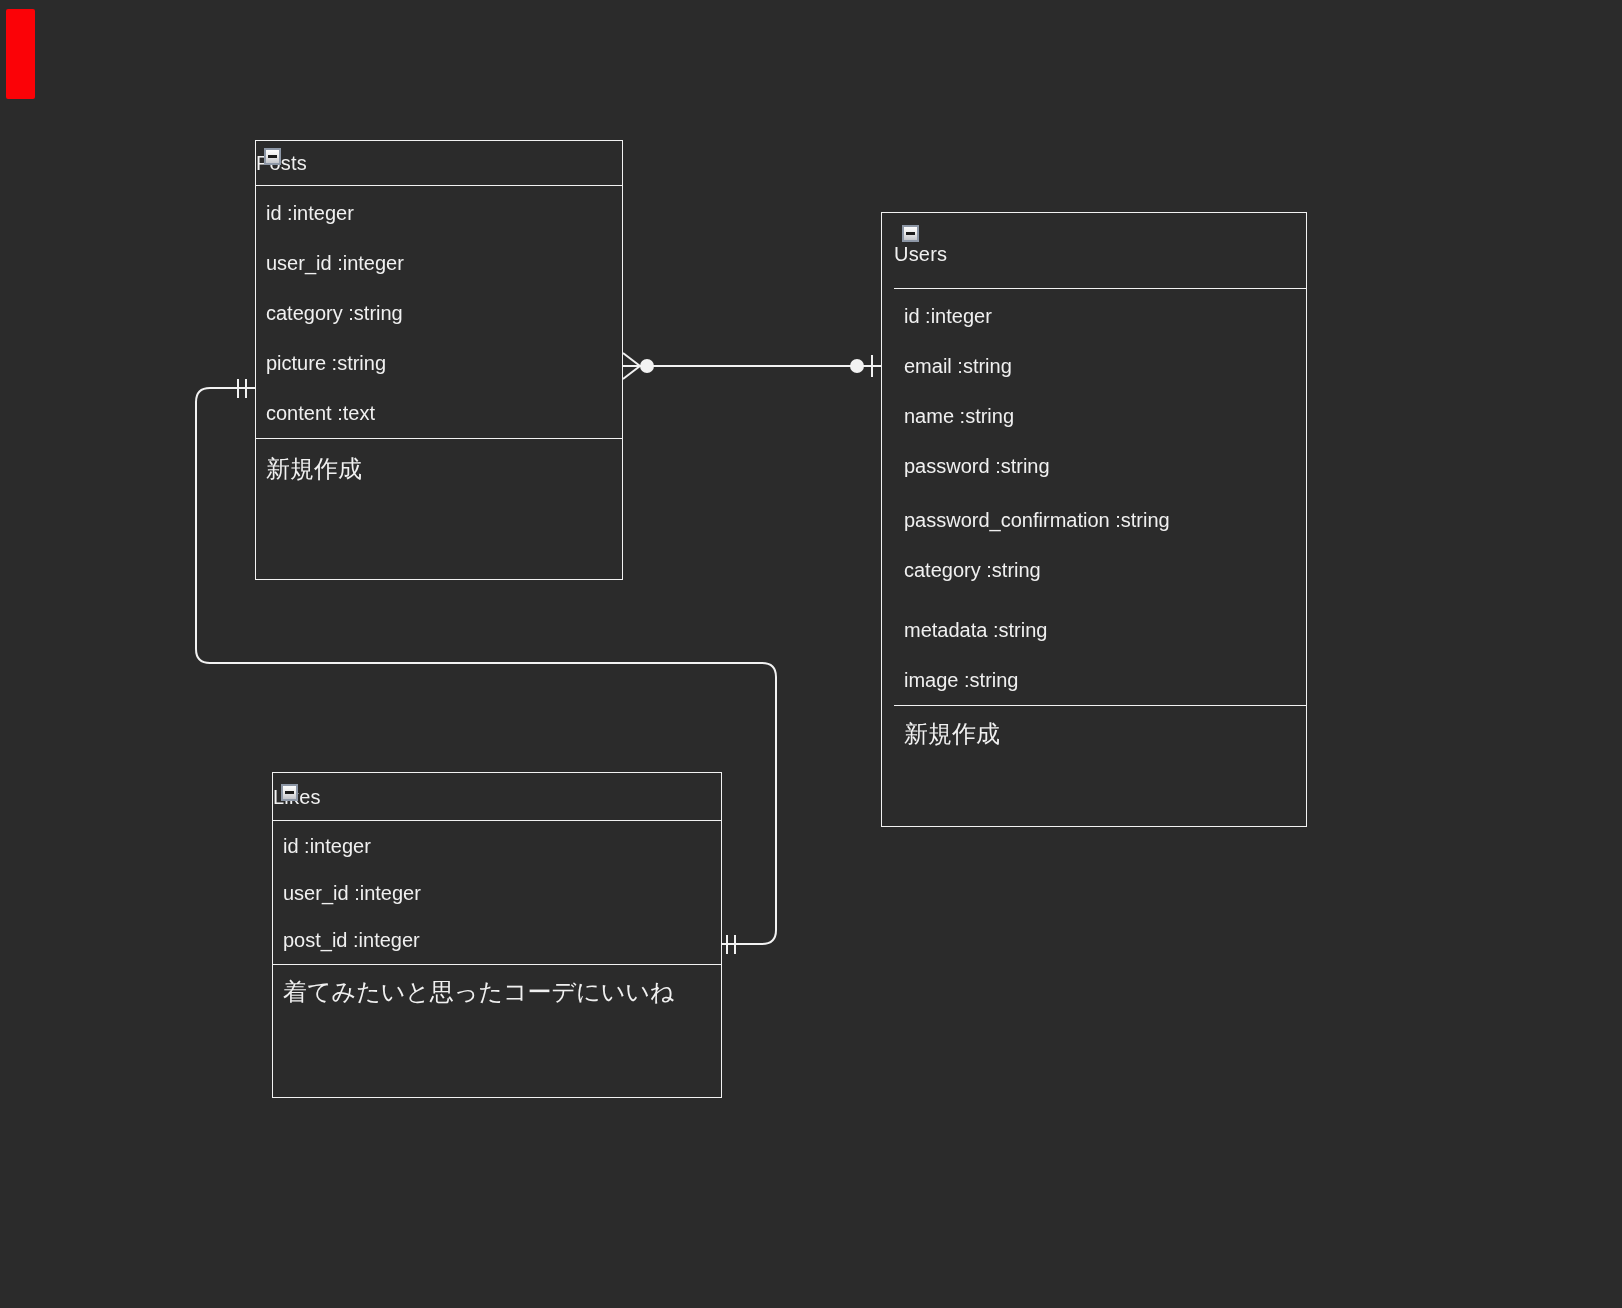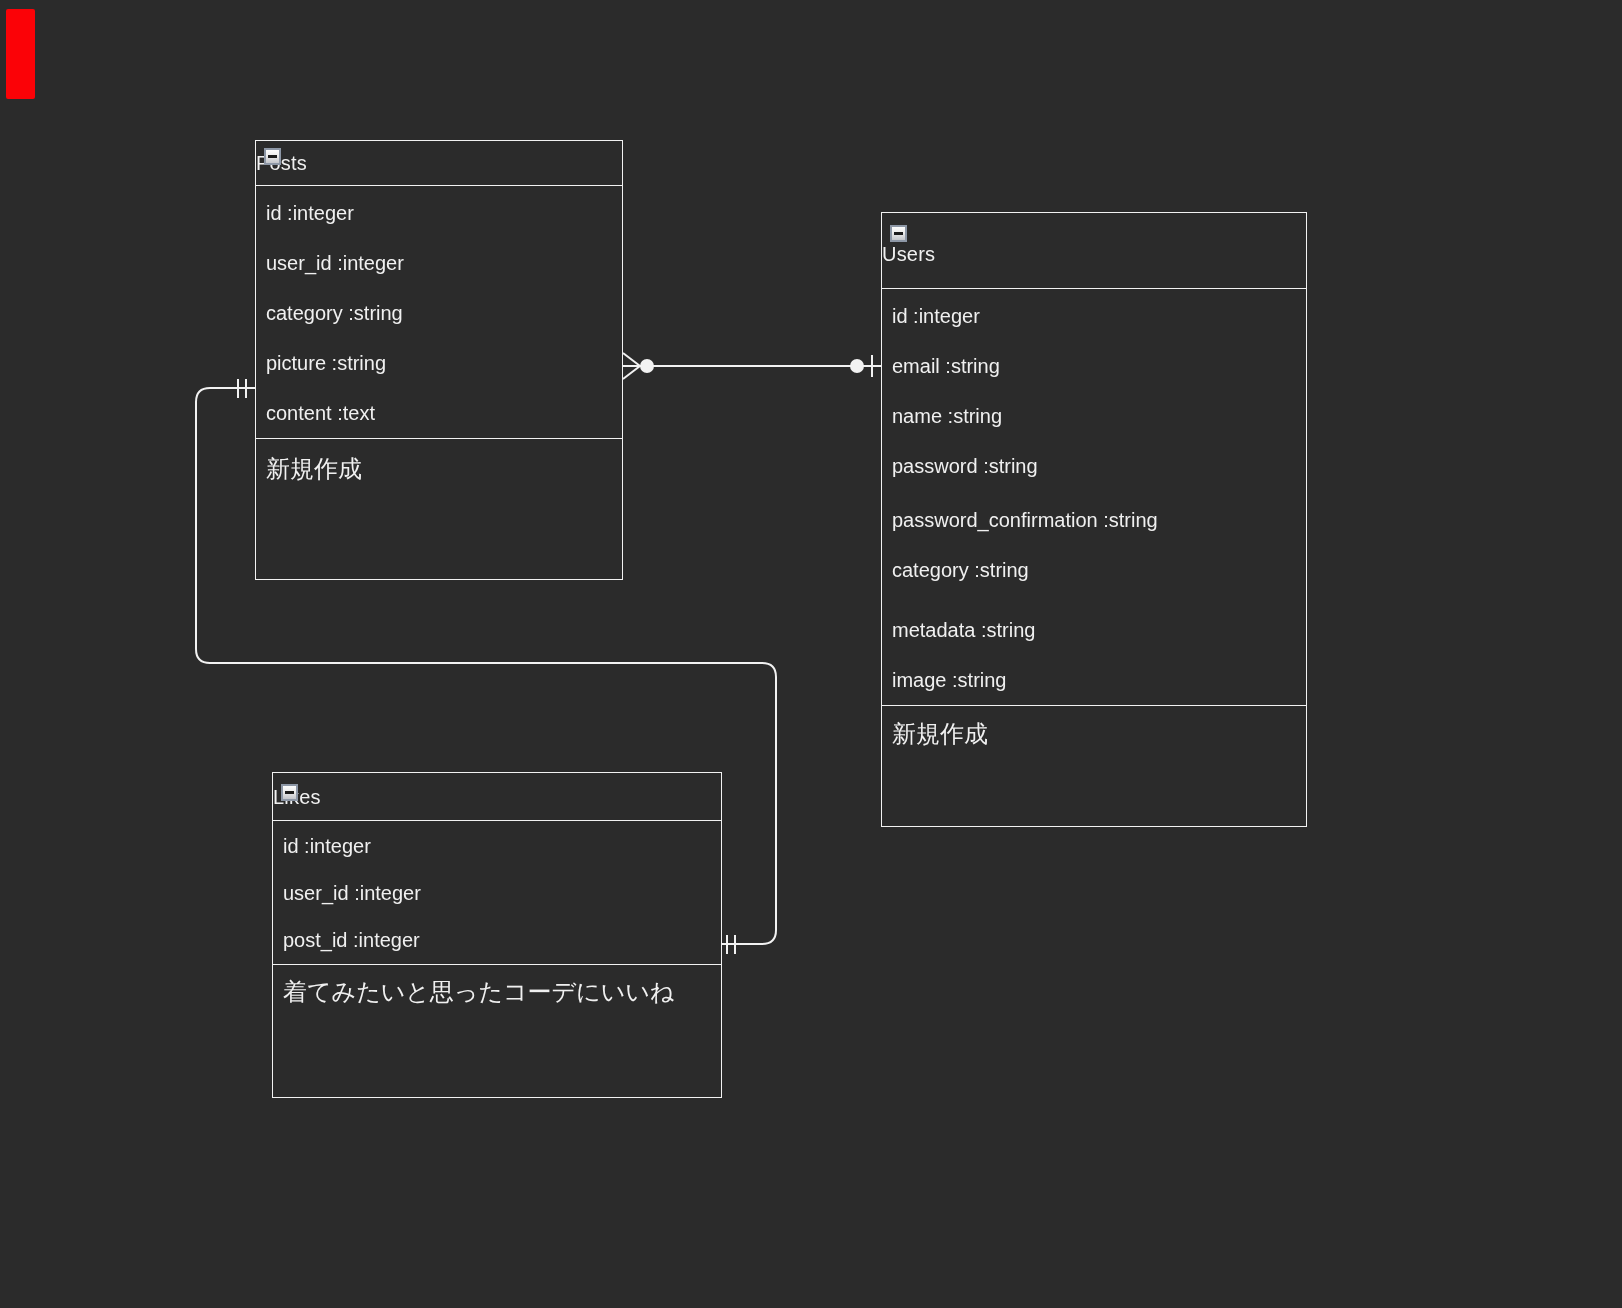--- a/index.html
+++ b/index.html
@@ -81,21 +81,21 @@
     font-size: 24px;
     white-space: nowrap;
   }
 
   
   .entity.posts { left: 255px; top: 140px; width: 368px; height: 440px; }
   .entity.posts .entity-header { height: 45px; }
   .entity.posts .entity-title { line-height: 45px; }
   .entity.posts .collapse-icon { top: 7px; }
 
-  .entity.users { left: 881px; top: 212px; width: 426px; height: 615px; }
+  .entity.users { left: 881px; top: 212px; width: 426px; height: 615px; padding-left: 12px; }
   .entity.users .entity-header { height: 76px; }
   .entity.users .entity-title { padding-top: 26px; line-height: 30px; }
   .entity.users .collapse-icon { top: 12px; }
   .entity.users .note-row { height: 56px; line-height: 56px; }
 
   .entity.likes { left: 272px; top: 772px; width: 450px; height: 326px; }
   .entity.likes .entity-header { height: 48px; }
   .entity.likes .entity-title { line-height: 48px; }
   .entity.likes .collapse-icon { top: 11px; }
   .entity.likes .field-row { height: 47px; line-height: 47px; }

